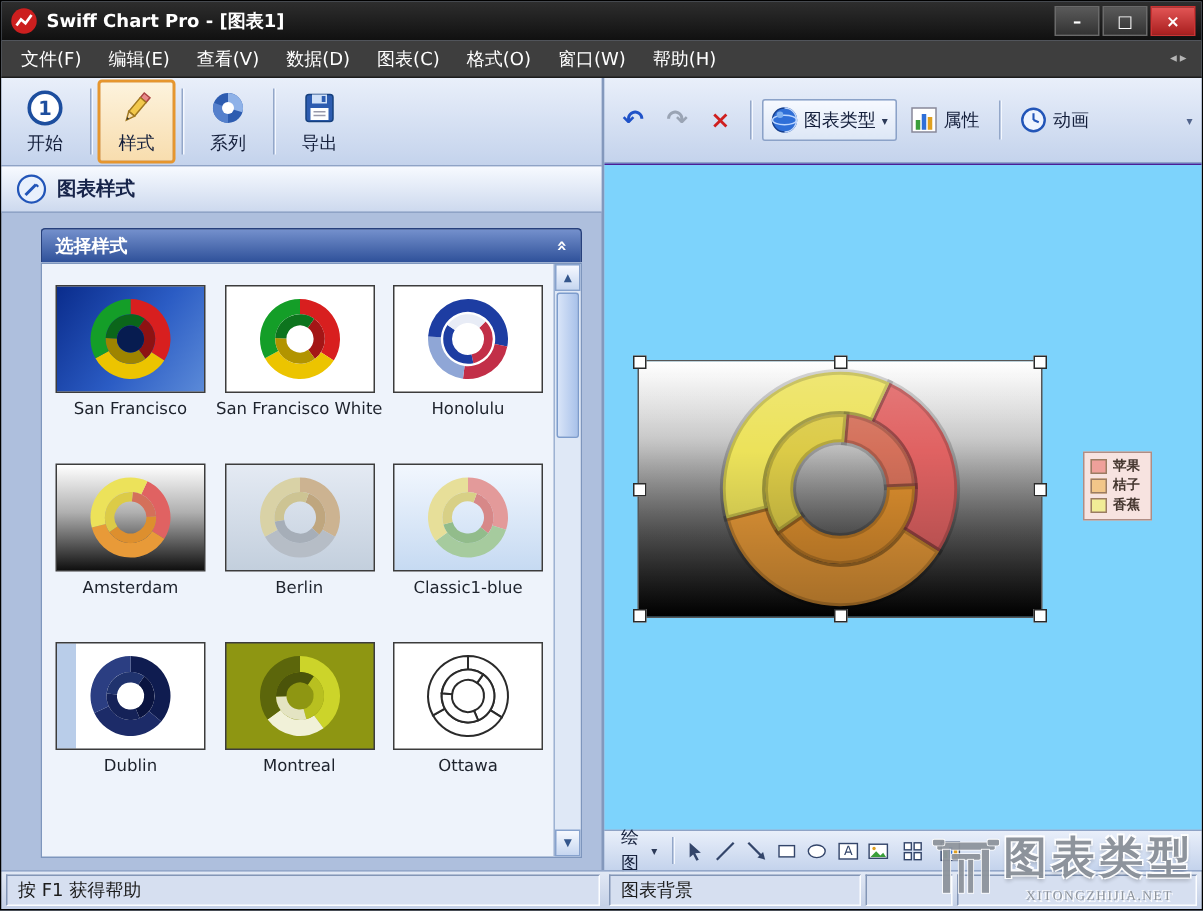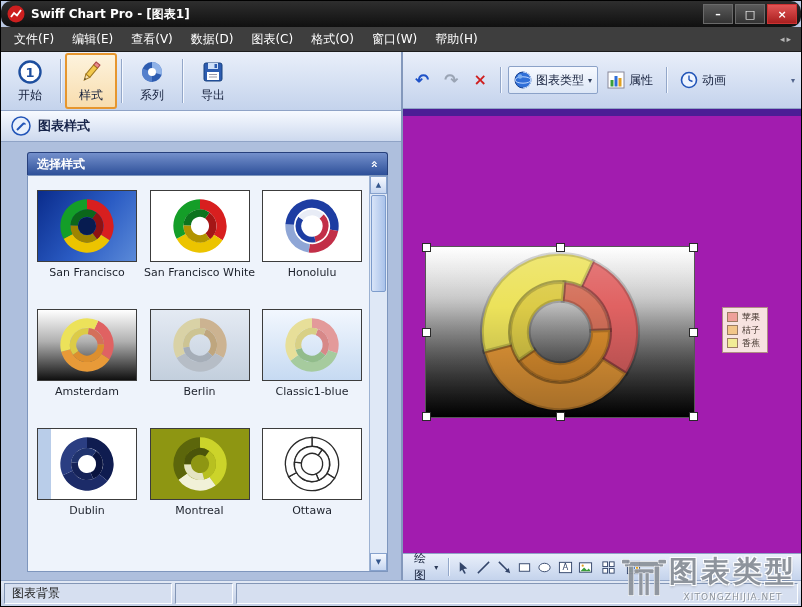--- a/index.html
+++ b/index.html
@@ -1,20 +1,20 @@
 <!DOCTYPE html>
 <html><head>
 <meta charset="utf-8">
 <style>
   html,body{margin:0;padding:0;background:#222;}
   body{width:802px;height:607px;overflow:hidden;font-family:"DejaVu Sans","Liberation Sans",sans-serif;}
   .window{position:relative;width:802px;height:607px;display:flex;flex-direction:column;background:#b9c8e2;box-sizing:border-box;border:1px solid #000;}
 
   
-  .titlebar{height:26px;background:linear-gradient(#2e2e2e,#101010);display:flex;align-items:center;padding:0 4px;color:#fff;font-size:12px;font-weight:bold;flex:0 0 auto;border-radius:10px;}
+  .titlebar{height:26px;background:linear-gradient(#2e2e2e,#101010);display:flex;align-items:center;padding:0 4px;color:#fff;font-size:12px;font-weight:bold;flex:0 0 auto;}
   .logo{width:18px;height:18px;margin:0 6px 0 2px;display:flex;}
   .winbtns{margin-left:auto;display:flex;gap:2px;}
   .winbtn{width:28px;height:18px;display:flex;align-items:center;justify-content:center;font-size:11px;font-weight:bold;color:#fff;background:linear-gradient(#5a5a5a,#333);border:1px solid #6a6a6a;cursor:default;}
   .winbtn.close{background:linear-gradient(#e25555,#a91f1f);border-color:#c33;}
 
   
   .menubar{height:24px;background:#3e3e3e;border-bottom:1px solid #1c1c1c;display:flex;align-items:center;color:#fff;font-size:12px;padding-left:4px;flex:0 0 auto;}
   .menu-item{padding:3px 9px;}
   .menu-overflow{margin-left:auto;color:#b5b5b5;font-size:9px;padding-right:8px;letter-spacing:2px;}
 
@@ -53,21 +53,21 @@
   .thumb-donut{width:56px;height:56px;}
   .thumb-label{font-size:11px;color:#1d222c;white-space:nowrap;text-align:center;}
 
   
   .vscroll{width:17px;background:#dfe8f6;border-left:1px solid #9db2d2;display:flex;flex-direction:column;flex:0 0 auto;}
   .scroll-btn{height:16px;background:linear-gradient(#f6f9ff,#c6d6f0);border:1px solid #87a2cd;font-size:7px;color:#34568c;display:flex;align-items:center;justify-content:center;}
   .scroll-track{flex:1;position:relative;}
   .scroll-thumb{position:absolute;top:1px;left:1px;right:1px;height:95px;background:linear-gradient(90deg,#d8e4f8,#a9c2ea);border:1px solid #7d9ccc;border-radius:2px;}
 
   
-  .canvas{flex:1;position:relative;background:#a21caf;border-top:7px solid #4c1d95;overflow:hidden;}
+  .canvas{flex:1;position:relative;background:#7dd3fc;border-top:1px solid #4c1d95;overflow:hidden;font-weight:bold;}
   .chart-obj{position:absolute;left:22px;top:130px;width:270px;height:172px;border:1px solid #565656;box-sizing:border-box;}
   .chart-bg{position:absolute;inset:0;}
   .chart-donut{position:absolute;left:50%;top:50%;width:164px;height:164px;transform:translate(-50%,-50%);}
   .chart-shade{position:absolute;inset:0;background:linear-gradient(180deg,rgba(255,255,255,.18) 0%,rgba(255,255,255,0) 35%,rgba(0,0,0,.30) 100%);pointer-events:none;}
   .handle{position:absolute;width:7px;height:7px;background:#fff;border:1px solid #2a2a2a;z-index:6;}
   .h-tl{left:-4px;top:-4px}.h-tm{left:calc(50% - 4px);top:-4px}.h-tr{right:-4px;top:-4px}
   .h-ml{left:-4px;top:calc(50% - 4px)}.h-mr{right:-4px;top:calc(50% - 4px)}
   .h-bl{left:-4px;bottom:-4px}.h-bm{left:calc(50% - 4px);bottom:-4px}.h-br{right:-4px;bottom:-4px}
   .legend{position:absolute;left:319px;top:191px;width:46px;background:#f7e3e0;border:1px solid #b08d84;padding:4px 4px;display:flex;flex-direction:column;gap:3px;box-sizing:border-box;}
   .legend-row{display:flex;align-items:center;gap:4px;font-size:9px;color:#45372f;line-height:1;}
@@ -88,21 +88,21 @@
   .sunken{border:1px solid;border-color:#8396b6 #fbfdff #fbfdff #8396b6;background:#d6dff0;padding:1px 7px;display:flex;align-items:center;box-sizing:border-box;}
   .status-help{flex:1;}
   .status-sel{flex:0 0 168px;}
   .status-b2{flex:0 0 58px;}
   .status-b3{flex:1;}
 
   
   .watermark{position:absolute;right:4px;bottom:2px;display:flex;align-items:center;gap:2px;z-index:40;pointer-events:none;opacity:.95;}
   .wm-text{display:flex;flex-direction:column;align-items:center;}
   .wm-title{font-size:29px;font-weight:bold;color:#8a9098;letter-spacing:3px;line-height:1;text-shadow:1px 1px 0 #fff,-1px -1px 0 #fff,1px -1px 0 #fff,-1px 1px 0 #fff,0 2px 3px rgba(0,0,0,.25);}
-  .wm-sub{font-size:9px;color:#8a9098;letter-spacing:1px;margin-top:6px;text-shadow:1px 1px 0 #fff,-1px -1px 0 #fff;}
+  .wm-sub{font-size:9px;color:#8a9098;letter-spacing:1px;margin-top:6px;text-shadow:1px 1px 0 #fff,-1px -1px 0 #fff;font-family:Liberation Serif, serif;}
 </style>
 </head>
 <body>
 
 <div class="window">
 
   <div class="titlebar">
     <span class="logo">
       <svg viewBox="0 0 18 18">
           <circle cx="9" cy="9" r="8.5" fill="#cc1f1f"></circle>
@@ -486,20 +486,25 @@
                 <rect x="7" y="5" width="2.5" height="8" fill="#2f6fd8"></rect>
                 <rect x="10.5" y="6.5" width="2.5" height="6.5" fill="#e0a020"></rect>
               </svg>
           </div>
         </div>
       </div>
     </div>
   </div>
 
   <div class="statusbar">
+    <div class="status-left">
+      <div class="sunken status-help">
+          <span>按 F1 获得帮助</span>
+        </div>
+    </div>
     <div class="status-right">
       <div class="sunken status-sel">
           <span>图表背景</span>
         </div>
       <div class="sunken status-b2"></div>
       <div class="sunken status-b3"></div>
     </div>
   </div>
 
   <div class="watermark">

